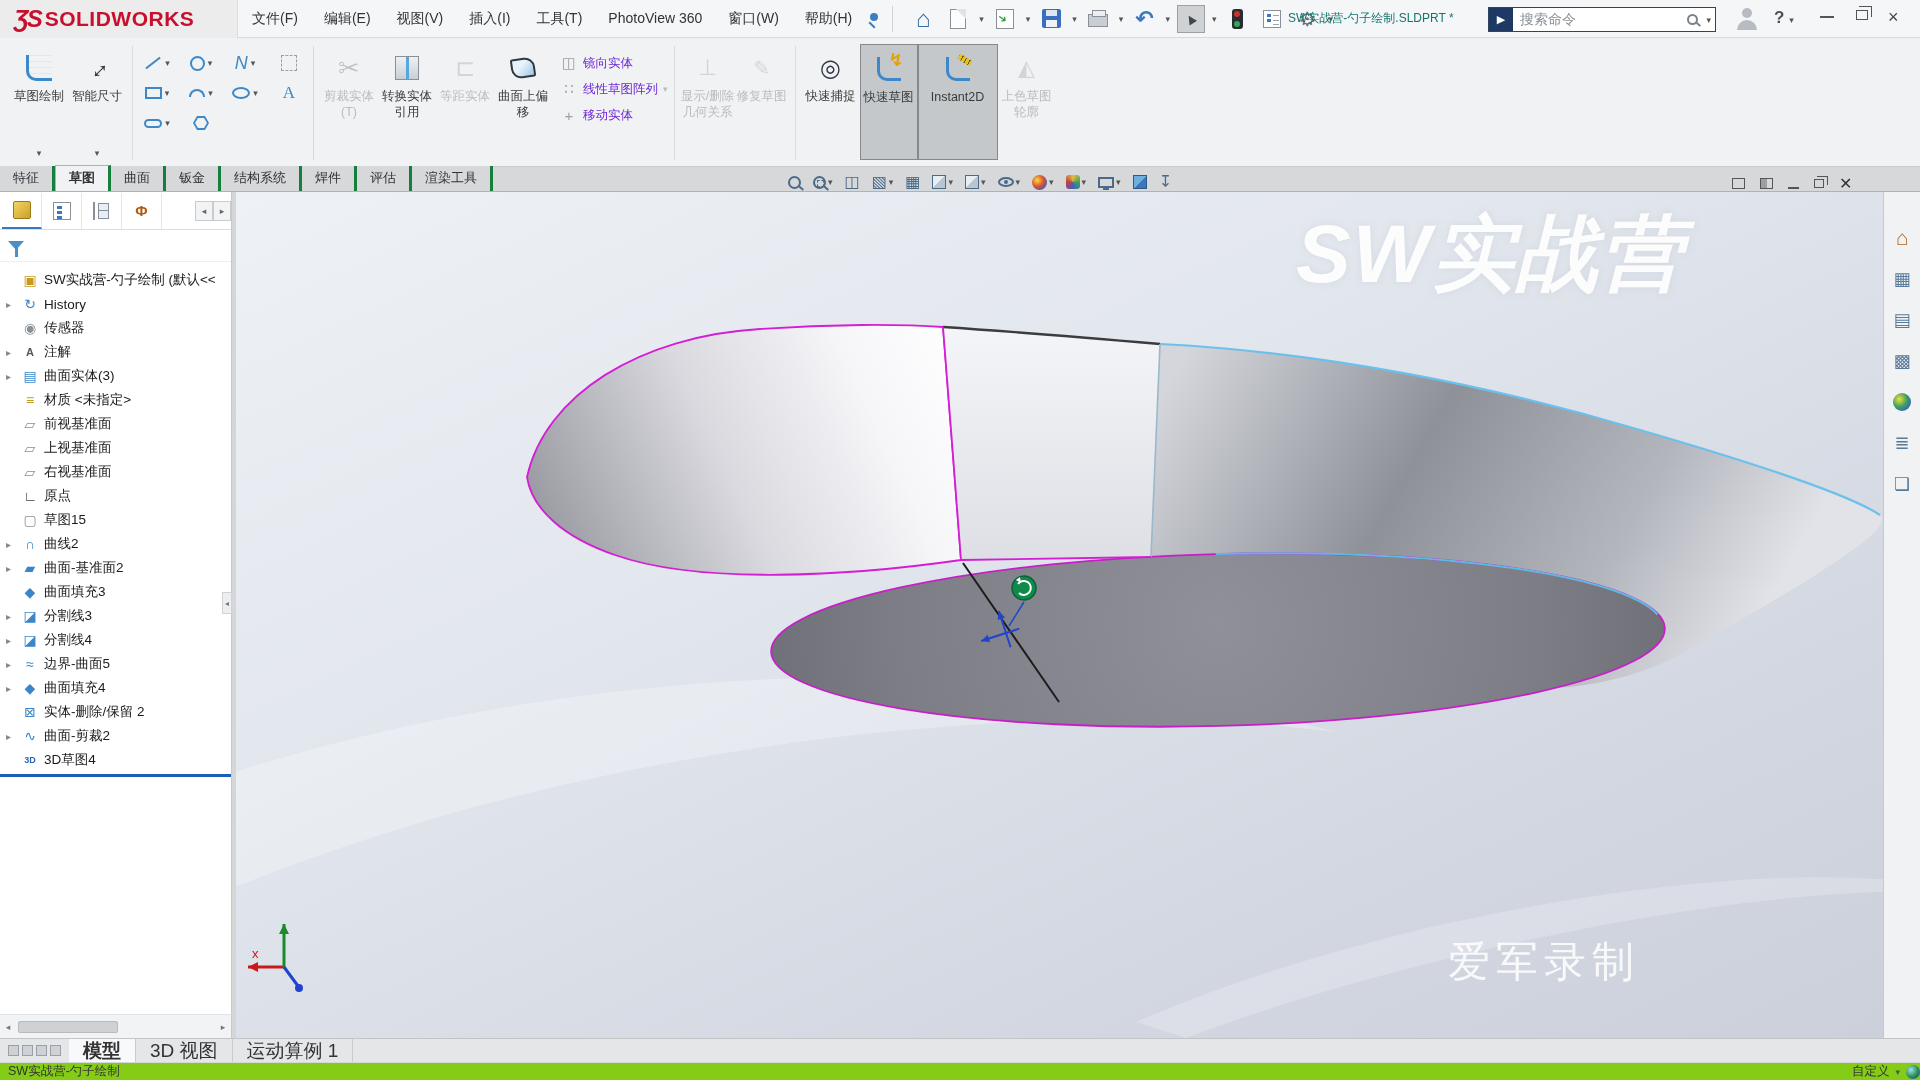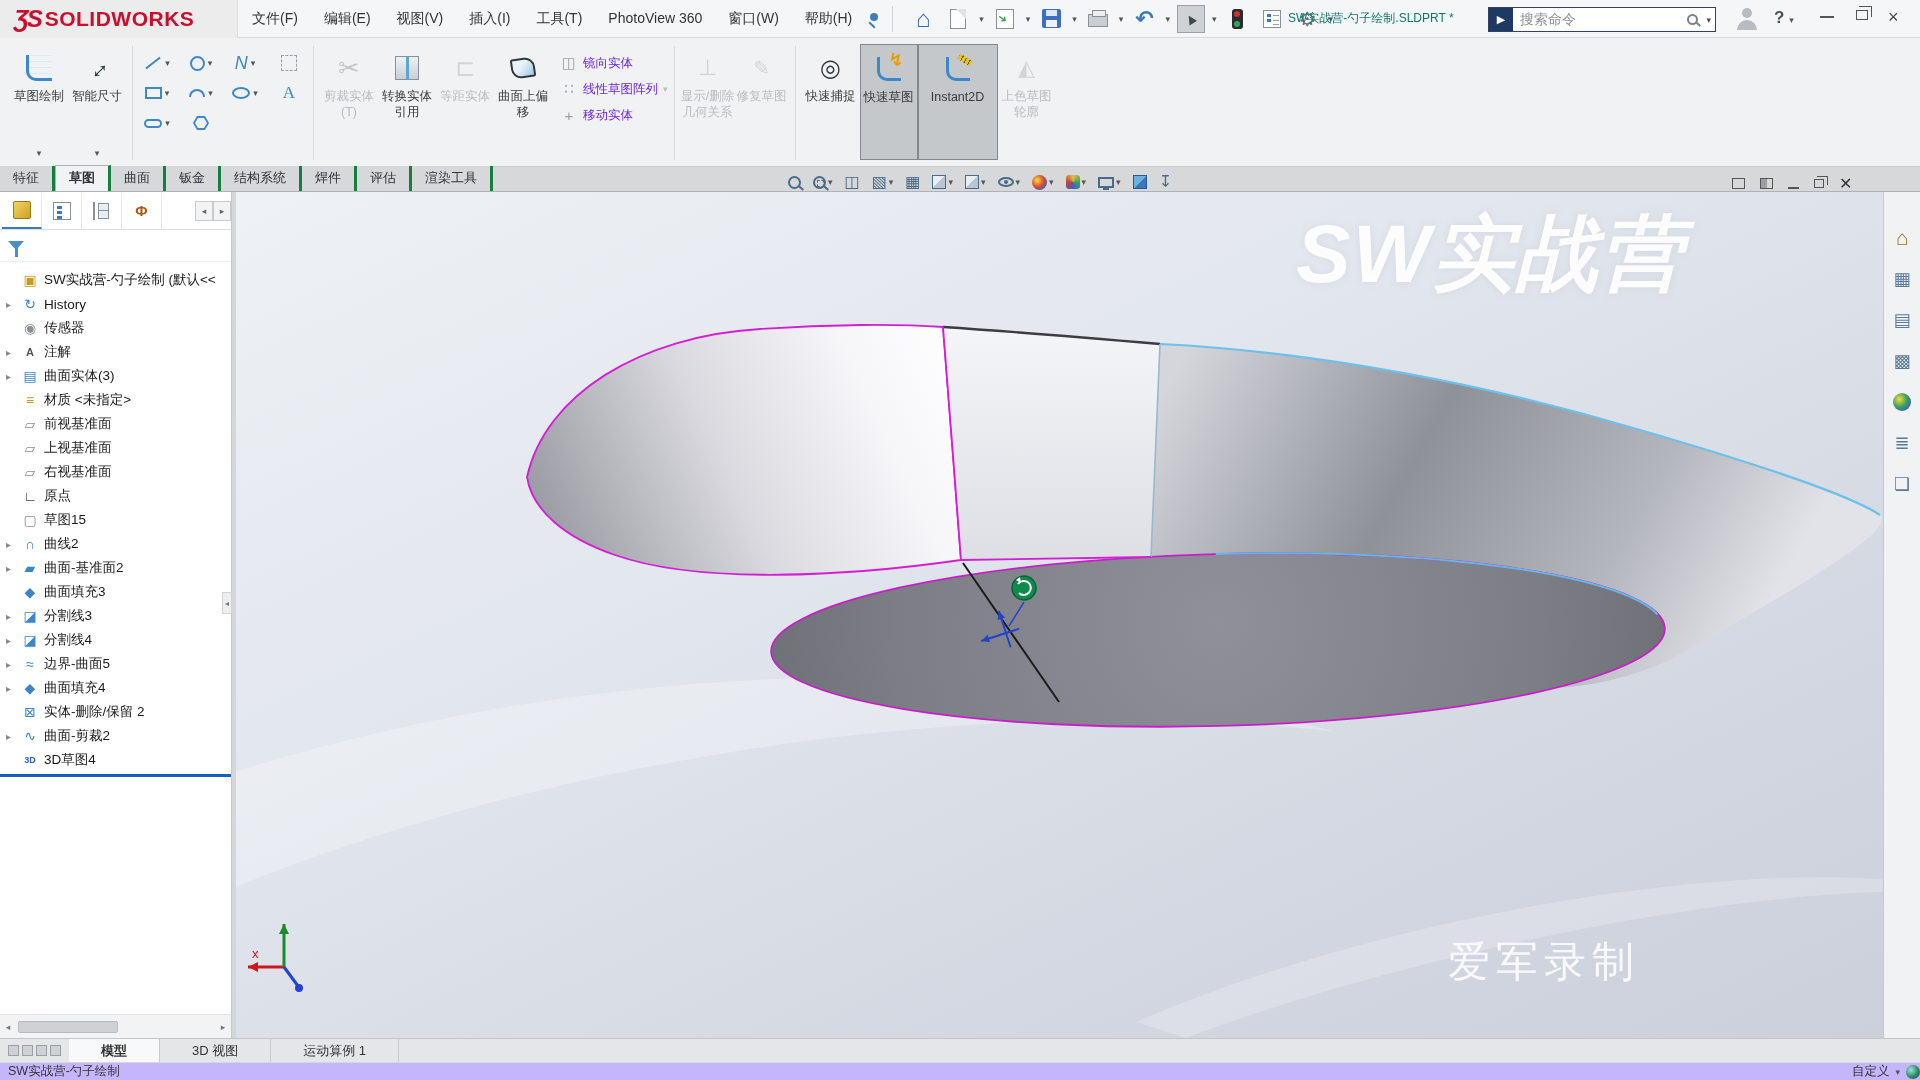--- a/index.html
+++ b/index.html
@@ -167,23 +167,23 @@
   
   .taskpane{position:absolute;left:1883px;top:192px;width:37px;height:846px;background:#f1f2f3;border-left:1px solid #c6c8ca;display:flex;flex-direction:column;align-items:center;padding-top:34px;gap:17px}
   .tpi{width:24px;height:24px;display:flex;align-items:center;justify-content:center;font-size:18px;color:#5a7a9a}
   .tp-home{color:#b06a20;font-size:21px}
   .tp-sphere{width:18px;height:18px;border-radius:50%;background:radial-gradient(circle at 35% 35%,#f0e040,#40a060 45%,#3060c0 80%)}
 
   
   .bottombar{position:absolute;left:0;top:1038px;width:1920px;height:24px;background:#e4e6e8;border-top:1px solid #c2c4c6;display:flex;align-items:stretch}
   .pane-ic{display:flex;align-items:center;gap:3px;padding:0 8px}
   .pbox{width:11px;height:11px;border:1px solid #9aa0a6;background:#cfd2d5}
-  .btab{display:flex;align-items:center;padding:0 32px;font-size:13px;color:#333;border-right:1px solid #c9cbcd}
+  .btab{display:flex;align-items:center;padding:0 14px;font-size:19px;color:#333;border-right:1px solid #c9cbcd}
   .btab.active{background:#f8f9fa;font-weight:bold}
-  .statusbar{position:absolute;left:0;top:1062px;width:1920px;height:18px;background:#c4b5fd;border-top:1px solid #d5d7d9;display:flex;align-items:center;font-size:12.5px;color:#333}
+  .statusbar{position:absolute;left:0;top:1062px;width:1920px;height:18px;background:#84cc16;border-top:1px solid #d5d7d9;display:flex;align-items:center;font-size:12.5px;color:#333}
   .st-left{padding-left:8px}
   .st-right{margin-left:auto;display:flex;align-items:center;gap:6px;padding-right:0}
   .globe{width:14px;height:14px;border-radius:50%;background:radial-gradient(circle at 35% 35%,#9fe0f0,#2a8a50 55%,#1a5aa8 85%)}
 </style>
 </head>
 <body>
 
 <div id="app">
 
   <div class="titlebar">

